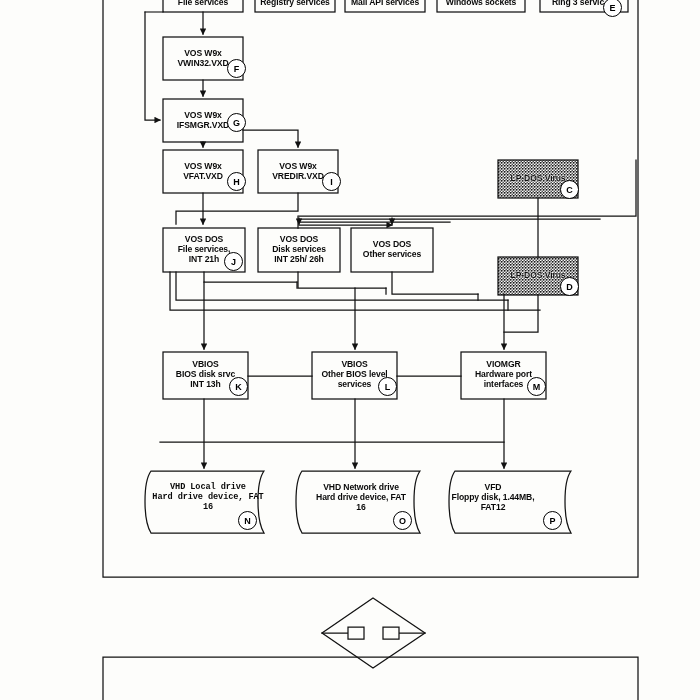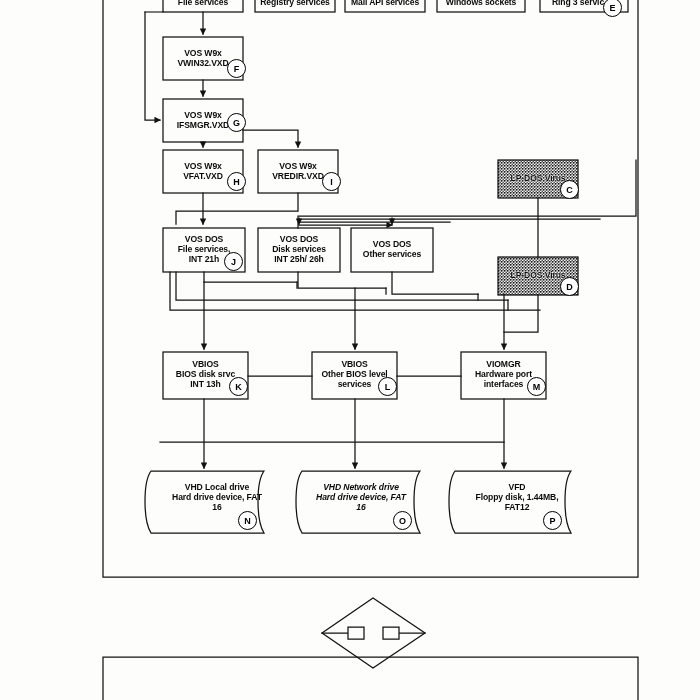--- a/index.html
+++ b/index.html
@@ -202,31 +202,31 @@
   <div class="boxtext" style="left:312px;top:355px;width:85px;height:38px;">VBIOS
 Other BIOS level
 services</div>
   <div class="tag" style="left:378px;top:377px;">L</div>
 
   <div class="boxtext" style="left:461px;top:355px;width:85px;height:38px;text-align:center;">VIOMGR
 Hardware port
 interfaces</div>
   <div class="tag" style="left:527px;top:377px;">M</div>
 
-  <div class="boxtext" style="left:161px;top:477px;width:112px;height:40px;">VHD Local drive
+  <div class="boxtext" style="left:152px;top:477px;width:112px;height:40px;font-family:Liberation Mono, monospace;">VHD Local drive
 Hard drive device, FAT
 16</div>
   <div class="tag" style="left:238px;top:511px;">N</div>
 
-  <div class="boxtext" style="left:303px;top:477px;width:116px;height:40px;font-style:italic;">VHD Network drive
+  <div class="boxtext" style="left:303px;top:477px;width:116px;height:40px;">VHD Network drive
 Hard drive device, FAT
 16</div>
   <div class="tag" style="left:393px;top:511px;">O</div>
 
-  <div class="boxtext" style="left:460px;top:477px;width:114px;height:40px;">VFD
+  <div class="boxtext" style="left:436px;top:477px;width:114px;height:40px;">VFD
 Floppy disk, 1.44MB,
 FAT12</div>
   <div class="tag" style="left:543px;top:511px;">P</div>
 
   <div class="boxtext shaded" style="left:498px;top:168px;width:80px;height:20px;">LP-DOS Virus</div>
   <div class="tag" style="left:560px;top:180px;">C</div>
 
   <div class="boxtext shaded" style="left:498px;top:265px;width:80px;height:20px;">LP-DOS Virus</div>
   <div class="tag" style="left:560px;top:277px;">D</div>
 

